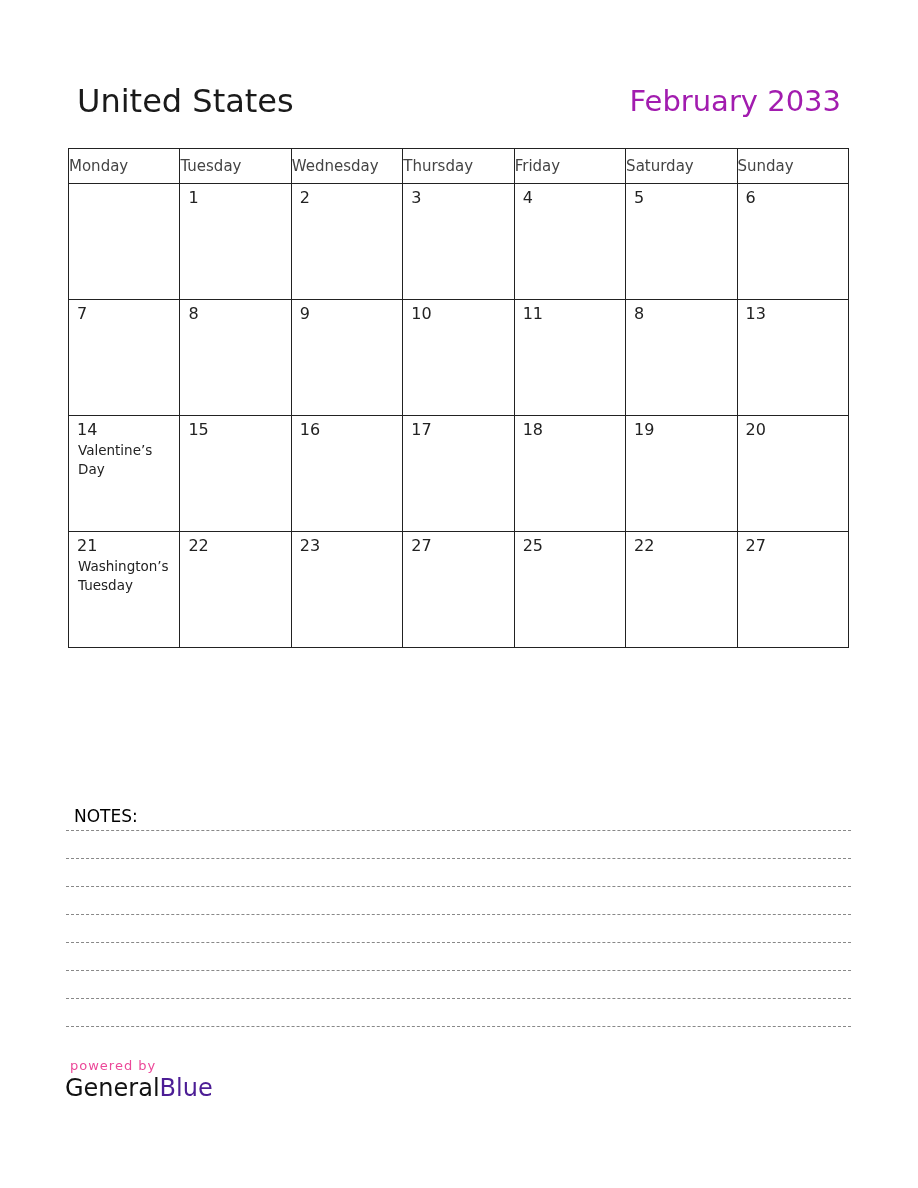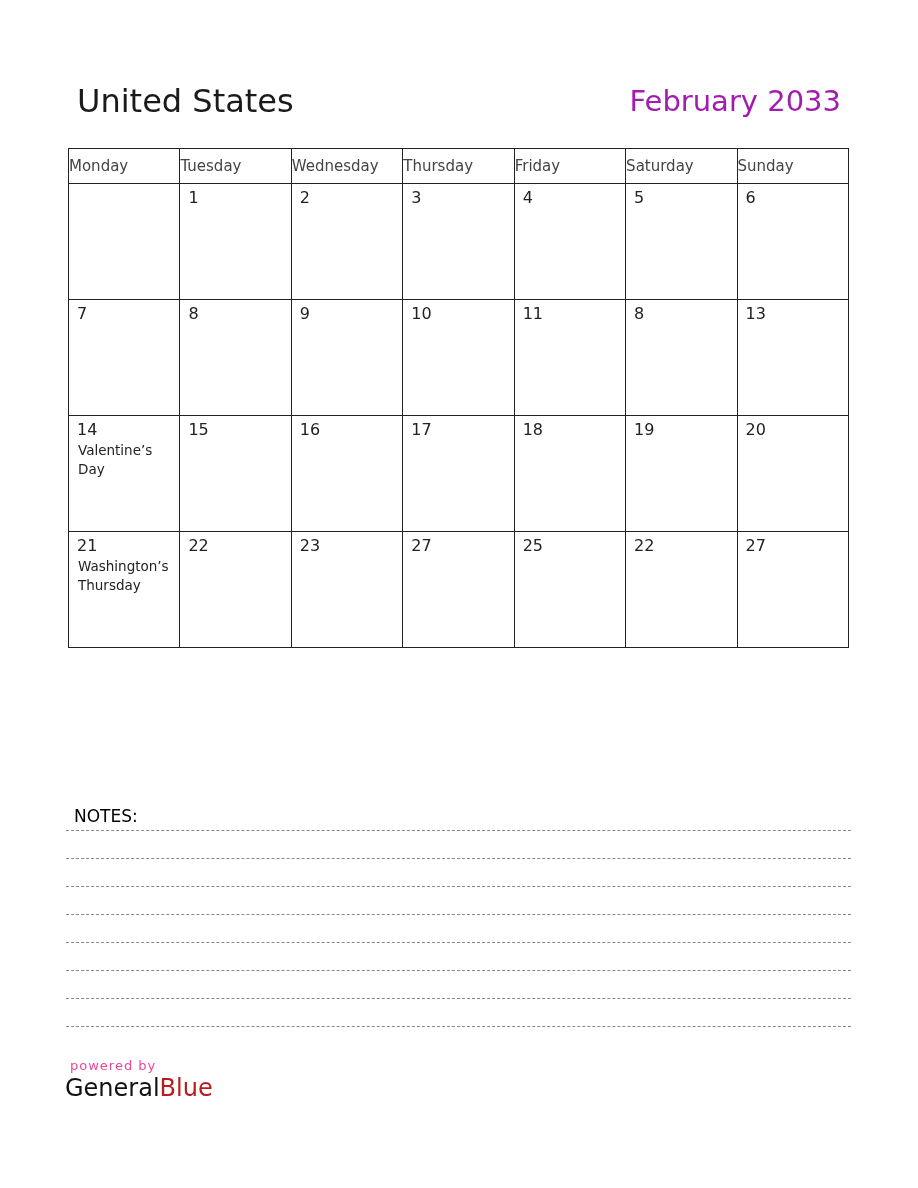--- a/index.html
+++ b/index.html
@@ -9,21 +9,21 @@
   table.cal { position:absolute; left:68px; top:148px; width:781px; border-collapse:collapse; table-layout:fixed; }
   table.cal th, table.cal td { border:1.3px solid #222; }
   table.cal th { height:34px; font-weight:normal; font-size:15px; color:#444; text-align:left; vertical-align:middle; padding:0; }
   table.cal td { height:115px; vertical-align:top; padding:0; }
   .daynum { display:block; padding:5px 0 0 8px; font-size:16px; color:#222; line-height:18px; }
   .holiday { display:block; padding:2px 4px 0 9px; font-size:13.5px; color:#222; line-height:19px; }
   .notes-label { position:absolute; left:74px; top:806px; font-size:17px; color:#000000; }
   .note-line { position:absolute; left:66px; width:785px; height:0; border-top:1px dashed #888; }
   .powered { position:absolute; left:70px; top:1058px; font-size:13px; color:#ec4899; letter-spacing:1px; }
   .brand { position:absolute; left:65px; top:1074px; font-size:24px; color:#111; }
-  .brand .blue { color:#b91c1c; }
+  .brand .blue { color:#4c1d95; }
 </style>
 </head>
 <body>
 
 <div class="title">United States</div>
 <div class="month">February 2033</div>
 
 <table class="cal">
   <thead>
     <tr>
@@ -103,21 +103,21 @@
         <td>
           <span class="daynum">19</span>
         </td>
         <td>
           <span class="daynum">20</span>
         </td>
       </tr>
       <tr>
         <td>
           <span class="daynum">21</span>
-          <span class="holiday">Washington’s Thursday</span>
+          <span class="holiday">Washington’s Tuesday</span>
         </td>
         <td>
           <span class="daynum">22</span>
         </td>
         <td>
           <span class="daynum">23</span>
         </td>
         <td>
           <span class="daynum">27</span>
         </td>

